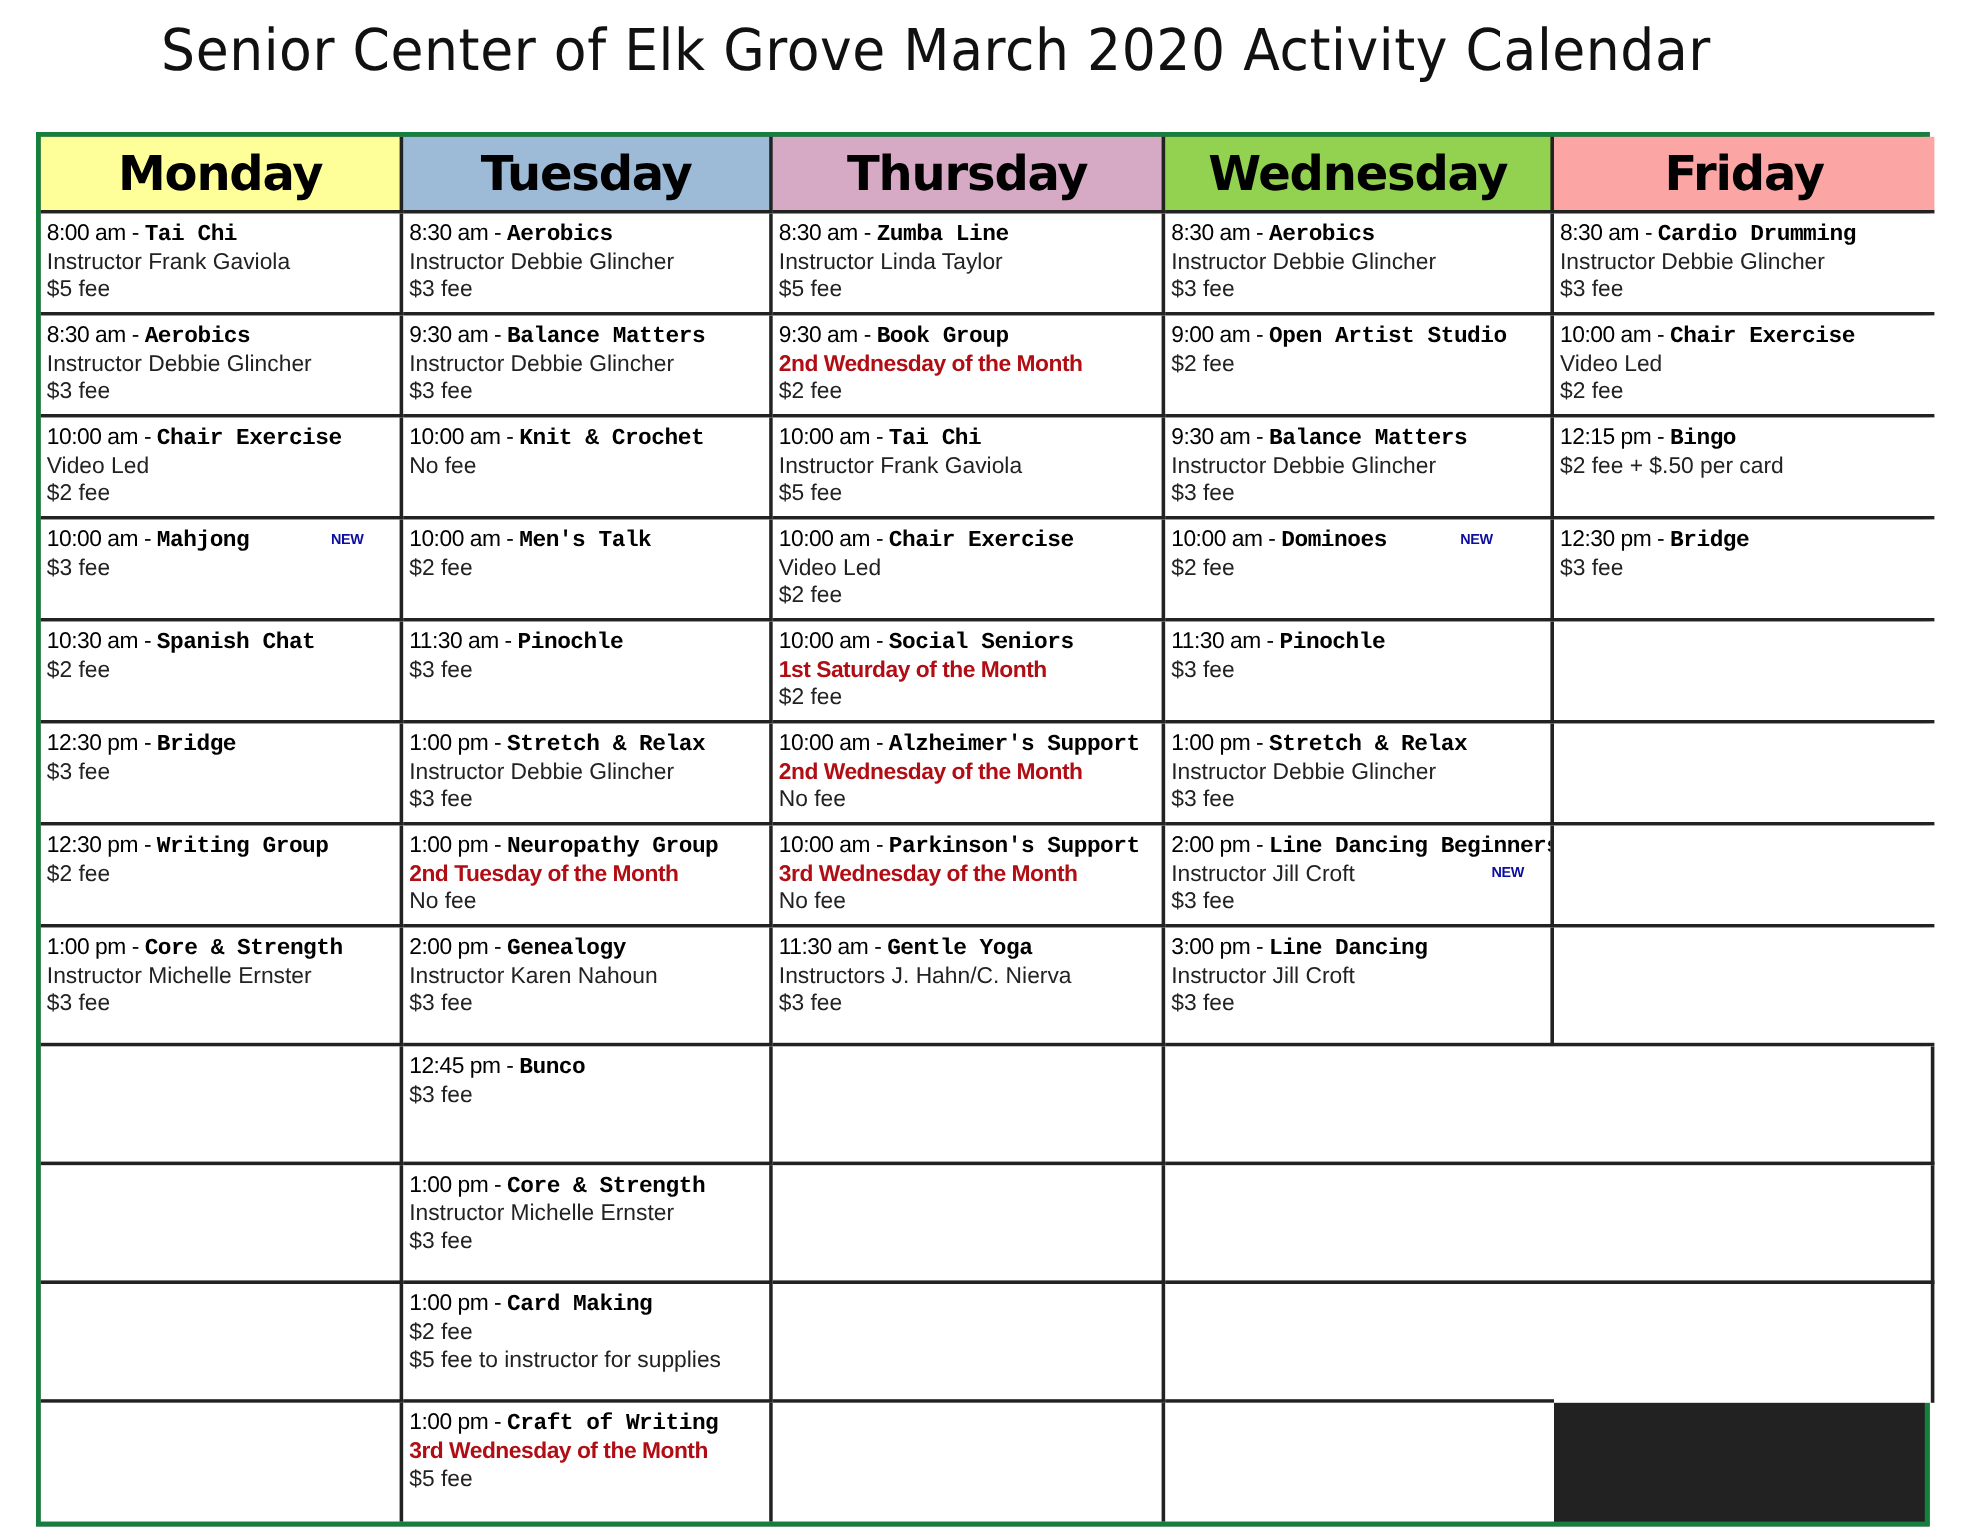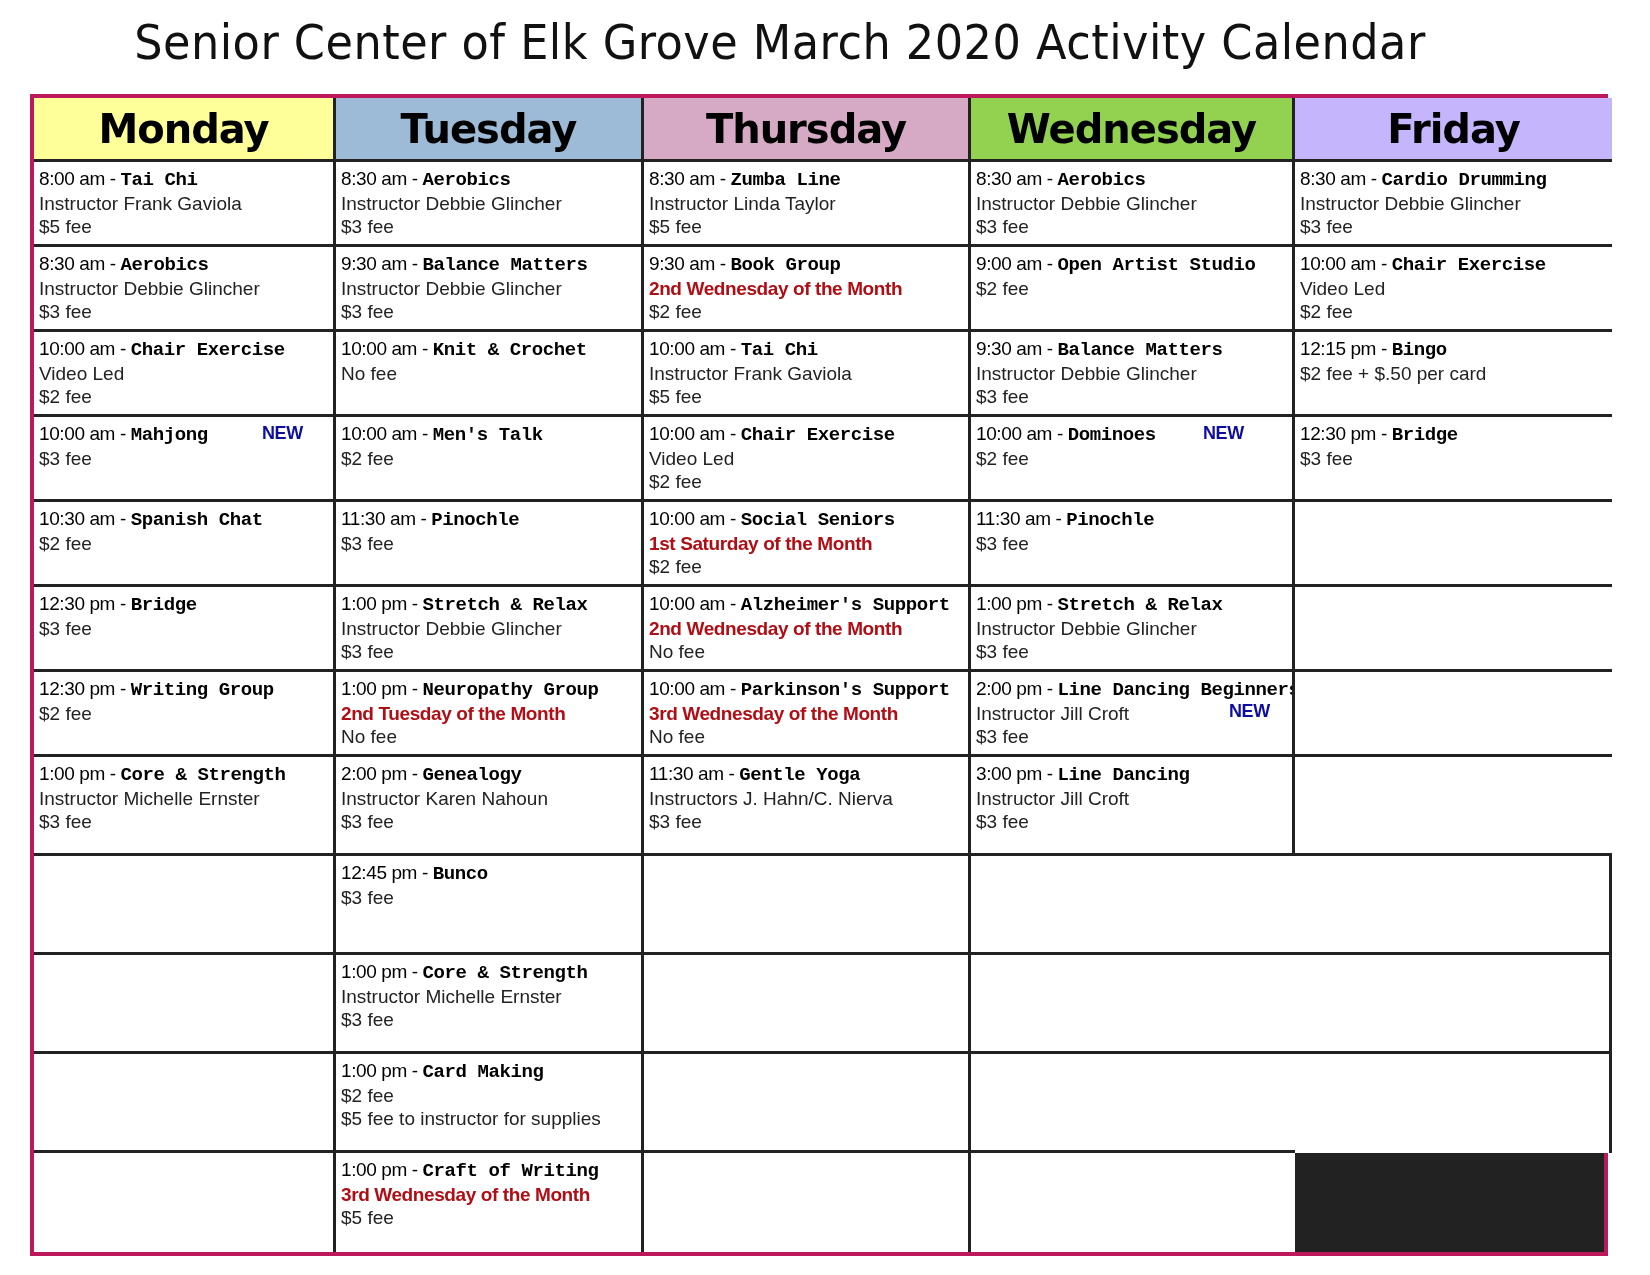--- a/index.html
+++ b/index.html
@@ -5,22 +5,22 @@
   html, body { margin: 0; padding: 0; background: #ffffff; }
   body { width: 1650px; height: 1275px; position: relative; overflow: hidden;
          font-family: "Liberation Sans", sans-serif; color: #111; }
   .title {
     position: absolute; left: 0; top: 14px; width: 1560px; text-align: center;
     font-family: "DejaVu Sans", sans-serif; font-size: 48px; font-weight: normal;
     letter-spacing: 0.5px; color: #111;
     transform: scaleX(0.93); transform-origin: center;
   }
   .cal {
-    position: absolute; left: 30px; top: 94px; width: 1578px;
-    border: 4px solid #be185d; box-sizing: border-box;
+    position: absolute; left: 30px; top: 110px; width: 1578px;
+    border: 4px solid #15803d; box-sizing: border-box;
     display: grid;
     grid-template-columns: 302px 308px 327px 324px 317px;
     grid-template-rows: 64px repeat(7, 85px) repeat(5, 99px);
     background: #222; gap: 0;
   }
   .hdr {
     display: flex; align-items: center; justify-content: center;
     font-family: "DejaVu Sans", sans-serif; font-weight: bold; font-size: 40px;
     color: #000; letter-spacing: -1px;
     border-right: 3px solid #222; border-bottom: 3px solid #222; box-sizing: border-box;
@@ -32,33 +32,33 @@
     font-size: 19px; line-height: 23px; overflow: hidden;
   }
   .cal > .last-col { border-right: none; }
   .cal > .last-row { border-bottom: none; }
   .ln { display: block; white-space: nowrap; }
   .ln.t { color: #000; letter-spacing: -0.4px; }
   .ln.t .time { font-weight: normal; }
   .ln.t .name { font-weight: bold; font-family: Liberation Mono, monospace; }
   .ln.d { color: #222; }
   .ln.r { color: #b00e14; font-weight: bold; letter-spacing: -0.4px; }
-  .new { position: absolute; color: #0d0d9e; font-weight: bold; font-size: 18px; letter-spacing: -0.3px; }
+  .new { position: absolute; color: #0d0d9e; font-weight: bold; font-size: 12px; letter-spacing: -0.3px; }
 </style>
 </head>
 <body>
 
 <div class="title">Senior Center of Elk Grove March 2020 Activity Calendar</div>
 
 <div class="cal" id="cal">
     <div class="hdr" style="background: rgb(255, 255, 153);">Monday</div>
     <div class="hdr" style="background: rgb(157, 186, 214);">Tuesday</div>
     <div class="hdr" style="background: rgb(214, 169, 196);">Thursday</div>
     <div class="hdr" style="background: rgb(147, 209, 80);">Wednesday</div>
-    <div class="hdr last-col" style="background: #c4b5fd;">Friday</div>
+    <div class="hdr last-col" style="background: #fca5a5;">Friday</div>
     <div class="cell">
       <span class="ln t"><span class="time">8:00 am</span><span> - </span><span class="name">Tai Chi</span></span>
       <span class="ln d">Instructor Frank Gaviola</span>
       <span class="ln d">$5 fee</span>
     </div>
     <div class="cell">
       <span class="ln t"><span class="time">8:30 am</span><span> - </span><span class="name">Aerobics</span></span>
       <span class="ln d">Instructor Debbie Glincher</span>
       <span class="ln d">$3 fee</span>
     </div>

